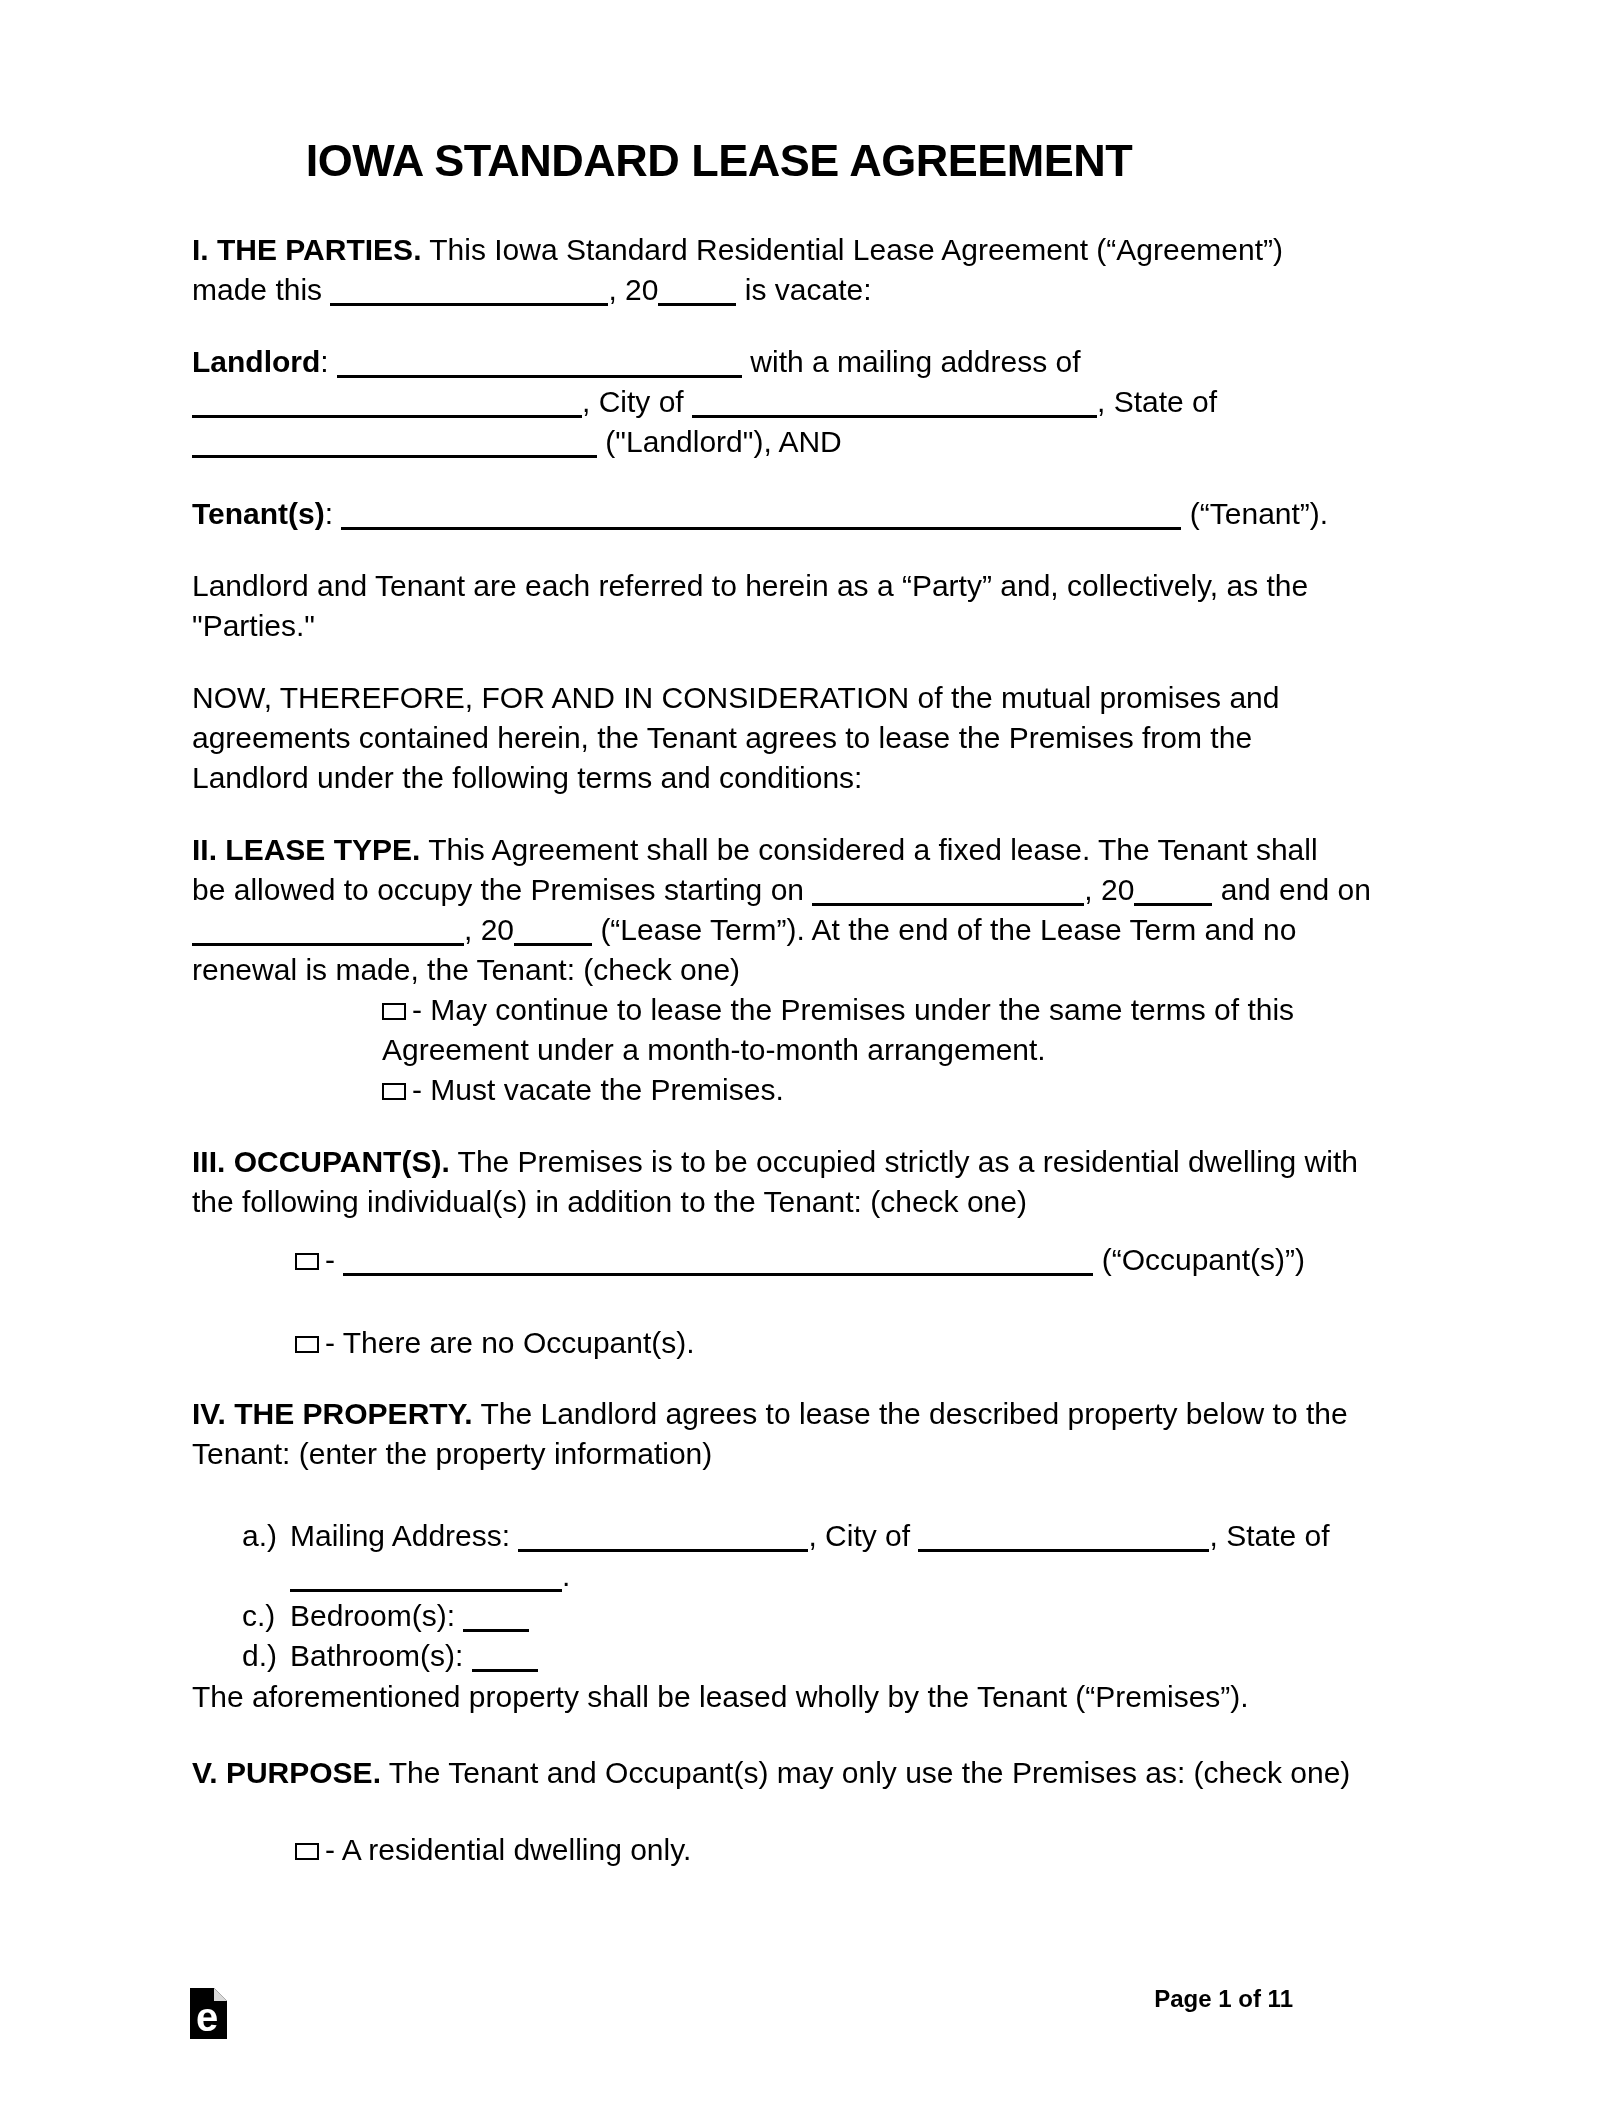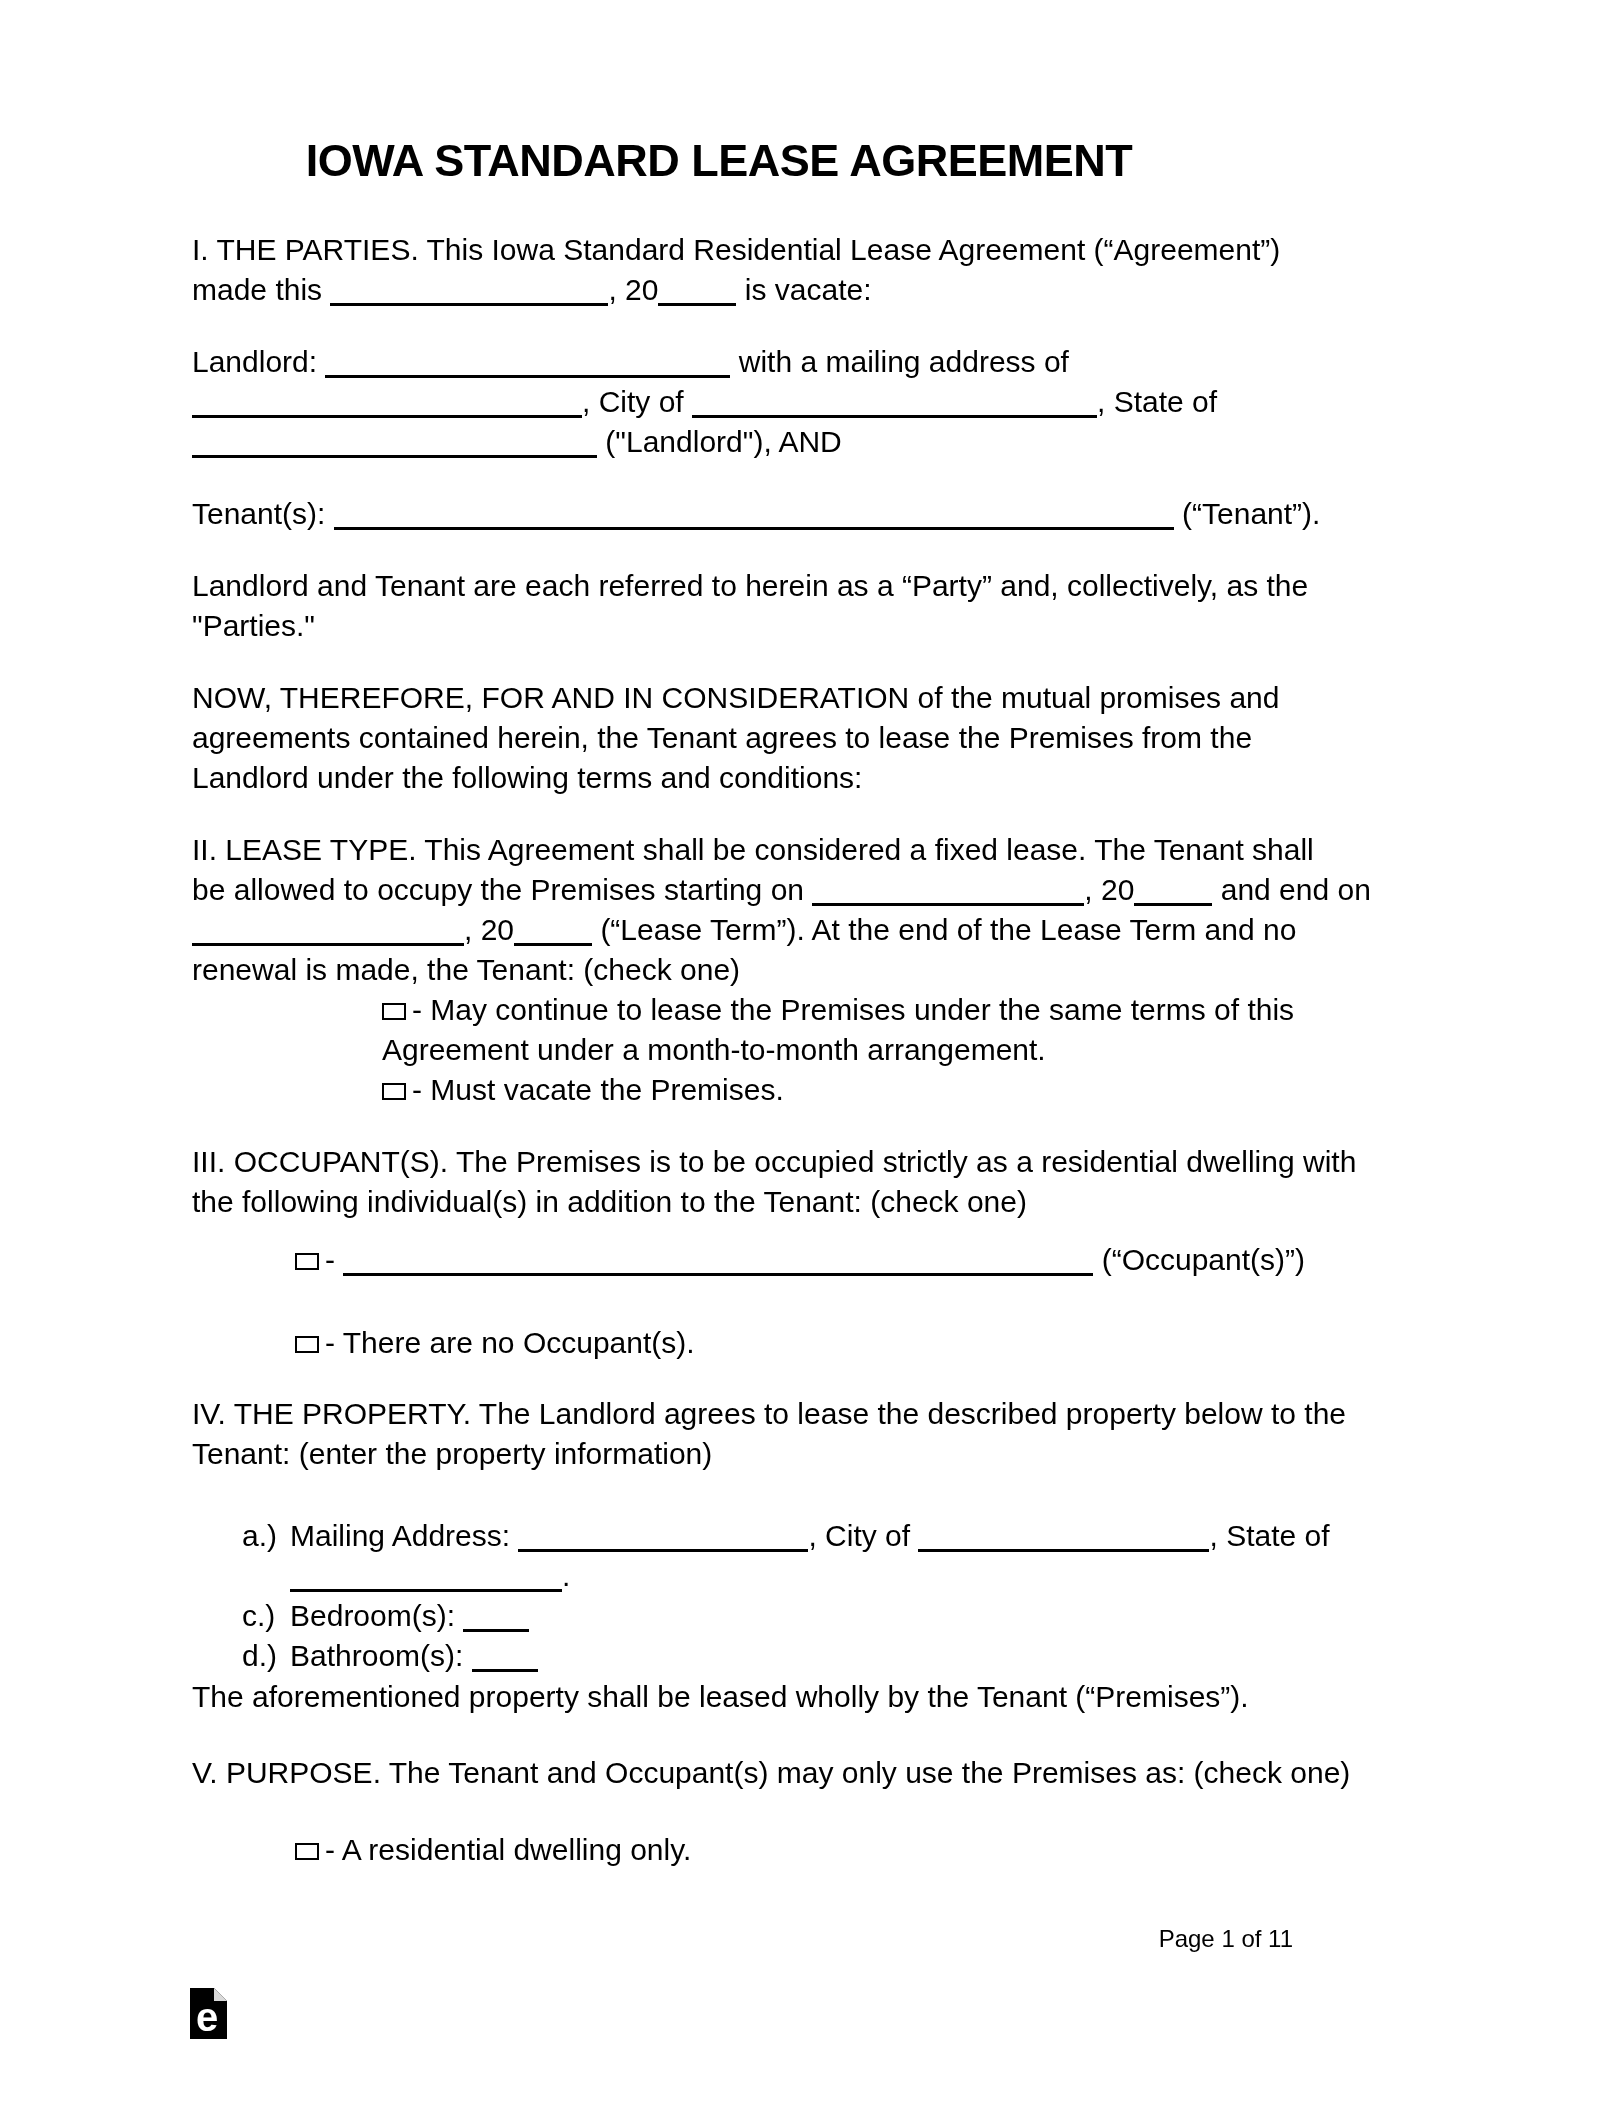--- a/index.html
+++ b/index.html
@@ -15,33 +15,33 @@
     letter-spacing:-0.5px;margin:0 -145px 43px -192px;
   }
   .para{margin:0;white-space:nowrap;}
   .prop{margin:0 0 0 50px;padding-left:48px;text-indent:-48px;white-space:nowrap;}
   .prop .marker{display:inline-block;width:48px;text-indent:0;}
   .mt14{margin-top:1px}.mt18{margin-top:18px}.mt31{margin-top:31px}
   .mt32{margin-top:32px}.mt36{margin-top:36px}.mt37{margin-top:37px}
   .mt42{margin-top:42px}.mt43{margin-top:43px}
   .indent1{margin-left:103px;}
   .indent2{margin-left:190px;}
-  b{font-weight:normal;}
+  b{font-weight:bold;}
   .blank{
     display:inline-block;border-bottom:3px solid #000;
     height:30px;vertical-align:-6px;
   }
   .cb{
     display:inline-block;width:20px;height:13px;border:2.5px solid #000;
     vertical-align:0px;margin:0 6px 0 0;background:#fff;
   }
   .footer-logo{position:absolute;left:190px;top:1988px;width:37px;height:51px;}
   .footer-page{
-    position:absolute;top:1924px;right:145px;
-    font-size:24px;line-height:30px;white-space:nowrap;
+    position:absolute;top:1984px;right:145px;
+    font-size:24px;line-height:30px;white-space:nowrap;font-weight:bold;
   }
 </style>
 </head>
 <body>
 
 <div class="page">
 
   <h1 class="title">IOWA STANDARD LEASE AGREEMENT</h1>
 
   <p class="para"><b>I. THE PARTIES.</b><span> This Iowa Standard Residential Lease Agreement (“Agreement”)</span><br><span>made this </span><span class="blank" style="width:278px"></span><span>, 20</span><span class="blank" style="width:78px"></span><span> is vacate:</span></p>

